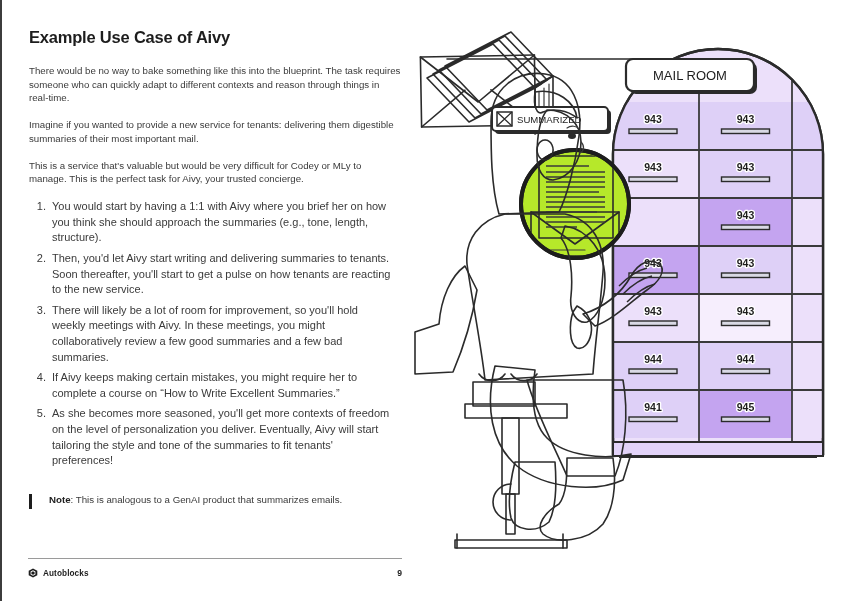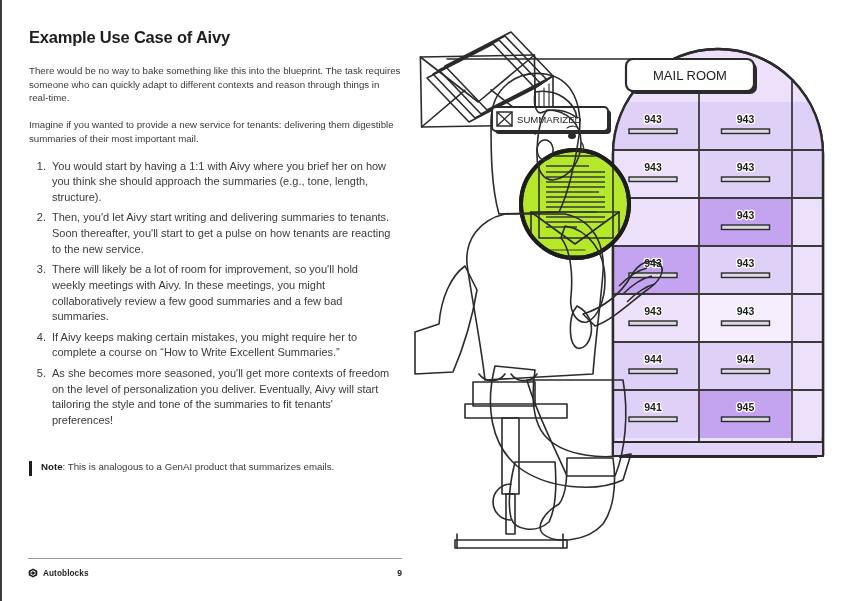--- a/index.html
+++ b/index.html
@@ -45,24 +45,24 @@
     padding-left:20px;
     font-size:11px;
     line-height:1.42;
     color:#3a3a3a;
   }
   ol#steps li{
     margin-bottom:5px;
     padding-left:3px;
   }
   #note-block{
-    margin-top:32px;
+    margin-top:24px;
     display:flex;
     align-items:flex-start;
-    gap:9px;
+    gap:17px;
   }
   #note-bar{
     width:3px;
     min-width:3px;
     height:15px;
     background:#1d1d1d;
     margin-top:1px;
   }
   #note-text{
     font-size:9.7px;
@@ -120,20 +120,21 @@
 <body>
 
 <div id="page">
 
   <div id="text-col">
 
     <h1 id="page-title">Example Use Case of Aivy</h1>
 
     <p class="para">There would be no way to bake something like this into the blueprint. The task requires someone who can quickly adapt to different contexts and reason through things in real-time.</p>
     <p class="para">Imagine if you wanted to provide a new service for tenants: delivering them digestible summaries of their most important mail.</p>
+    <p class="para">This is a service that's valuable but would be very difficult for Codey or MLy to manage. This is the perfect task for Aivy, your trusted concierge.</p>
 
     <ol id="steps">
       <li>You would start by having a 1:1 with Aivy where you brief her on how you think she should approach the summaries (e.g., tone, length, structure).</li>
       <li>Then, you'd let Aivy start writing and delivering summaries to tenants. Soon thereafter, you'll start to get a pulse on how tenants are reacting to the new service.</li>
       <li>There will likely be a lot of room for improvement, so you'll hold weekly meetings with Aivy. In these meetings, you might collaboratively review a few good summaries and a few bad summaries.</li>
       <li>If Aivy keeps making certain mistakes, you might require her to complete a course on “How to Write Excellent Summaries.”</li>
       <li>As she becomes more seasoned, you'll get more contexts of freedom on the level of personalization you deliver. Eventually, Aivy will start tailoring the style and tone of the summaries to fit tenants' preferences!</li>
     </ol>
 
     <div id="note-block">

